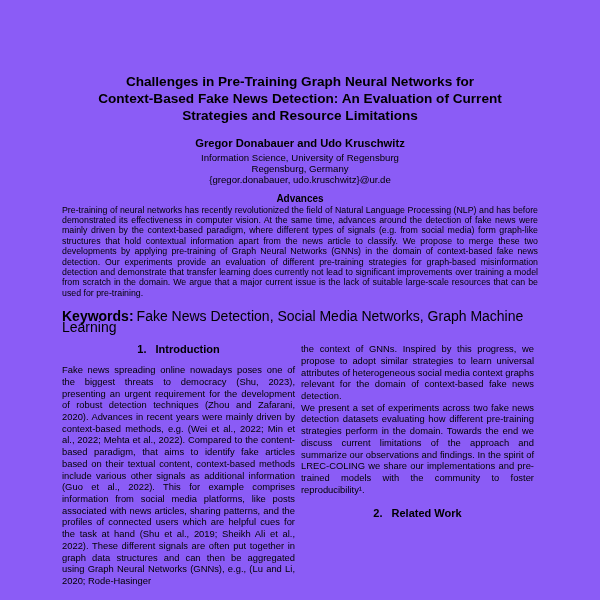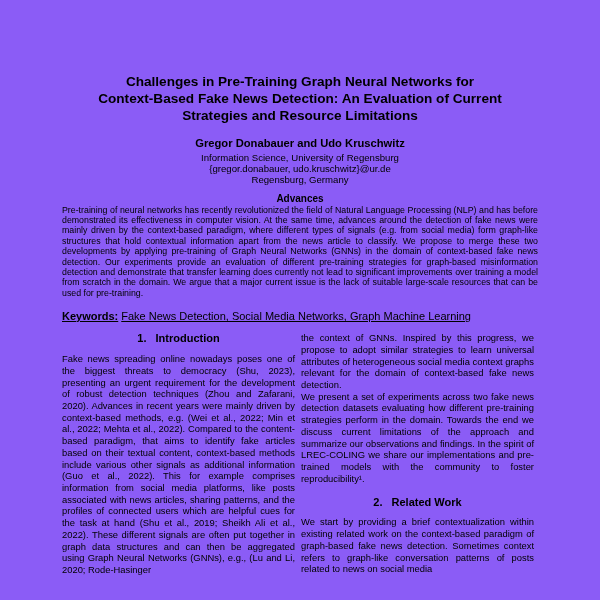--- a/index.html
+++ b/index.html
@@ -41,23 +41,22 @@
     line-height: 11px;
   }
   p.abs-body {
     margin: 1px 0 0 0;
     font-size: 8.8px;
     line-height: 10.4px;
     text-align: justify;
   }
   p.keywords {
     margin: 13px 0 0 0;
-    font-size: 11px;
+    font-size: 14px;
     line-height: 11px;
-    text-decoration: underline;
   }
   .kw-label { font-weight: bold; margin-right: 3px; }
   .columns {
     display: flex;
     gap: 6px;
     margin-top: 10px;
   }
   .col { flex: 0 0 233px; width: 233px; }
   h2.sec {
     margin: 0 0 8px 0;
@@ -89,22 +88,22 @@
 <div class="page">
 
   <header class="title-block">
     <h1 class="paper-title">
       <span class="tline">Challenges in Pre-Training Graph Neural Networks for</span>
       <span class="tline">Context-Based Fake News Detection: An Evaluation of Current</span>
       <span class="tline">Strategies and Resource Limitations</span>
     </h1>
     <div class="authors">Gregor Donabauer and Udo Kruschwitz</div>
     <div class="affil first">Information Science, University of Regensburg</div>
+    <div class="affil">Regensburg, Germany</div>
     <div class="affil">{gregor.donabauer, udo.kruschwitz}@ur.de</div>
-    <div class="affil">Regensburg, Germany</div>
   </header>
 
   <section>
     <div class="abs-heading">Advances</div>
     <p class="abs-body">Pre-training of neural networks has recently revolutionized the field of Natural Language Processing (NLP) and has before demonstrated its effectiveness in computer vision. At the same time, advances around the detection of fake news were mainly driven by the context-based paradigm, where different types of signals (e.g. from social media) form graph-like structures that hold contextual information apart from the news article to classify. We propose to merge these two developments by applying pre-training of Graph Neural Networks (GNNs) in the domain of context-based fake news detection. Our experiments provide an evaluation of different pre-training strategies for graph-based misinformation detection and demonstrate that transfer learning does currently not lead to significant improvements over training a model from scratch in the domain. We argue that a major current issue is the lack of suitable large-scale resources that can be used for pre-training.</p>
   </section>
 
   <p class="keywords">
     <span class="kw-label">Keywords:</span><span>Fake News Detection, Social Media Networks, Graph Machine Learning</span>
   </p>
@@ -113,17 +112,16 @@
 
     <div class="col">
       <h2 class="sec"><span class="num">1.</span><span>Introduction</span></h2>
       <p class="body">Fake news spreading online nowadays poses one of the biggest threats to democracy (Shu, 2023), presenting an urgent requirement for the development of robust detection techniques (Zhou and Zafarani, 2020). Advances in recent years were mainly driven by context-based methods, e.g. (Wei et al., 2022; Min et al., 2022; Mehta et al., 2022). Compared to the content-based paradigm, that aims to identify fake articles based on their textual content, context-based methods include various other signals as additional information (Guo et al., 2022). This for example comprises information from social media platforms, like posts associated with news articles, sharing patterns, and the profiles of connected users which are helpful cues for the task at hand (Shu et al., 2019; Sheikh Ali et al., 2022). These different signals are often put together in graph data structures and can then be aggregated using Graph Neural Networks (GNNs), e.g., (Lu and Li, 2020; Rode-Hasinger</p>
     </div>
 
     <div class="col">
       <p class="body">the context of GNNs. Inspired by this progress, we propose to adopt similar strategies to learn universal attributes of heterogeneous social media context graphs relevant for the domain of context-based fake news detection.</p>
       <p class="body">We present a set of experiments across two fake news detection datasets evaluating how different pre-training strategies perform in the domain. Towards the end we discuss current limitations of the approach and summarize our observations and findings. In the spirit of LREC-COLING we share our implementations and pre-trained models with the community to foster reproducibility¹.</p>
       <h2 class="sec spaced"><span class="num">2.</span><span>Related Work</span></h2>
-      <p class="body">We start by providing a brief contextualization within existing related work on the context-based paradigm of graph-based fake news detection. Sometimes context refers to graph-like conversation patterns of posts related to news on social media</p>
     </div>
 
   </div>
 </div>
 
 </body></html>

